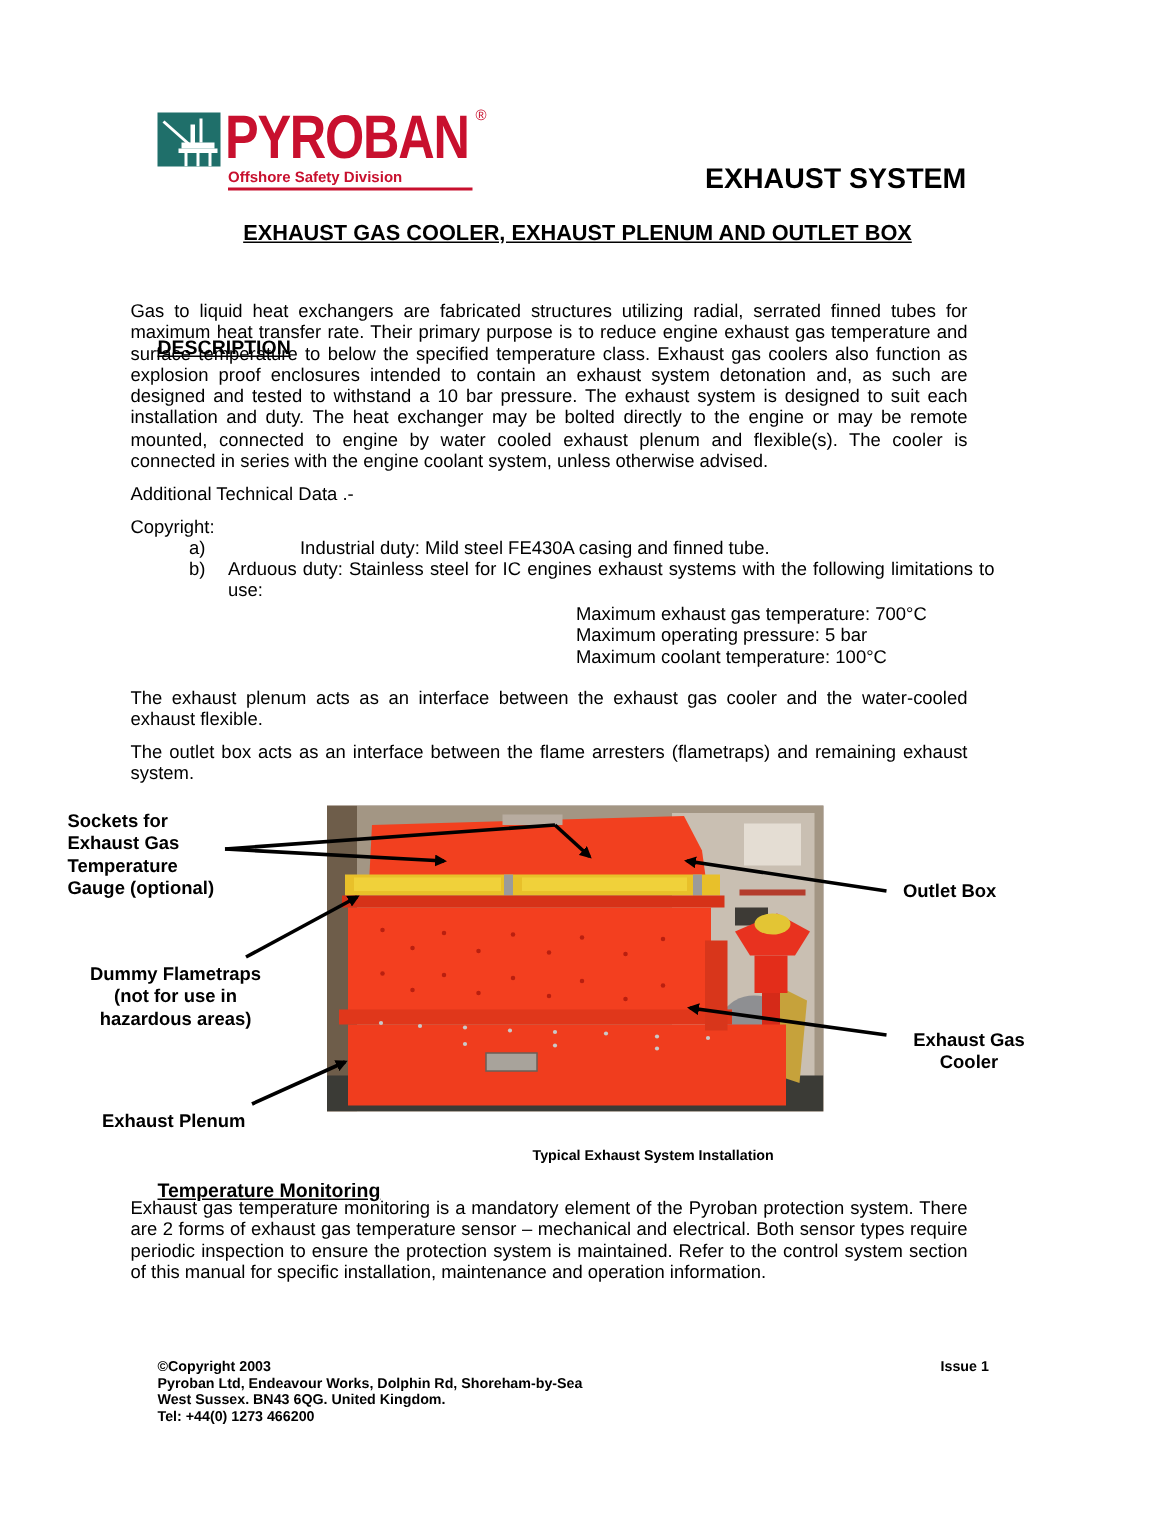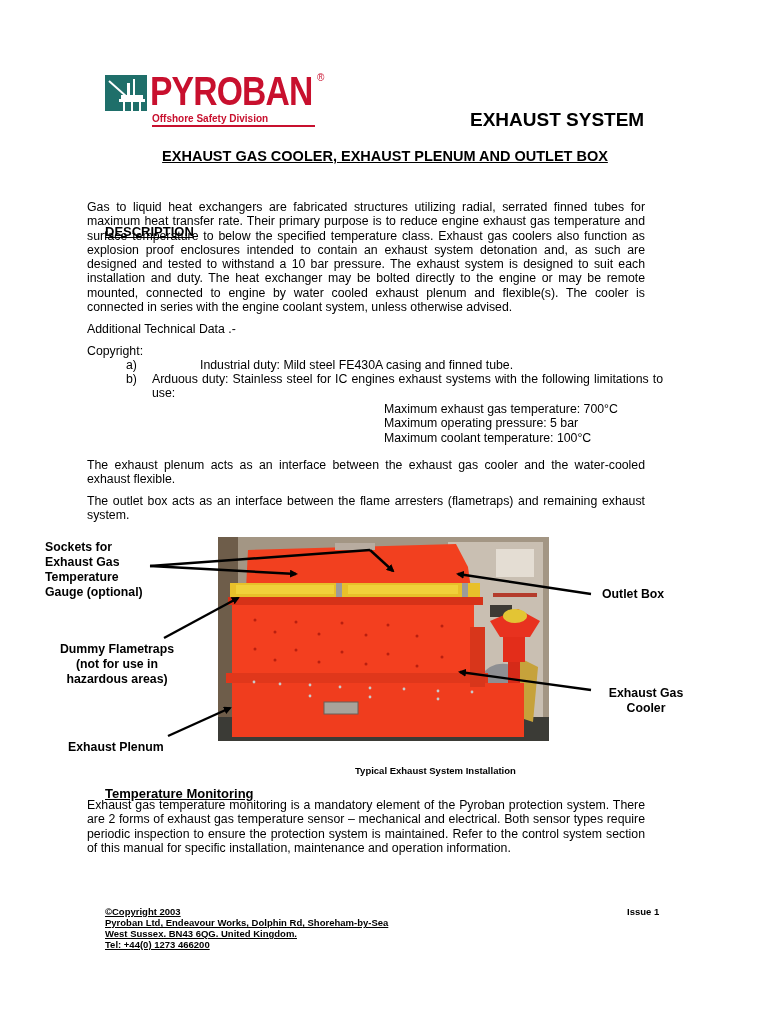--- a/index.html
+++ b/index.html
@@ -14,21 +14,21 @@
               border-bottom: 2px solid #c8102e; padding-bottom: 1px; width: 163px; white-space: nowrap; }
   .section-title { left: 470px; top: 109px; font-weight: bold; font-size: 19px; }
   .main-title { left: 105px; width: 560px; top: 148px; text-align: center; font-weight: bold; font-size: 14.5px; }
   .main-title span { text-decoration: underline; }
   .heading { font-weight: bold; font-size: 13px; text-decoration: underline; }
   .para { left: 87px; width: 558px; font-size: 12.3px; line-height: 14.3px; text-align: justify; }
   .list-item { font-size: 12.3px; line-height: 14.3px; }
   .photo { left: 218px; top: 537px; width: 331px; height: 204px; background: #8a7b6b; overflow: hidden; }
   .label { font-weight: bold; font-size: 12.3px; line-height: 15px; }
   .caption { left: 355px; top: 765px; font-weight: bold; font-size: 9.5px; }
-  .footer { left: 105px; top: 906px; font-weight: bold; font-size: 9.5px; line-height: 11px; text-decoration: underline; }
+  .footer { left: 105px; top: 906px; font-weight: bold; font-size: 9.5px; line-height: 11px; }
   .issue { left: 627px; top: 906px; font-weight: bold; font-size: 9.5px; }
 </style>
 </head>
 <body>
 
 <div class="abs logo-box">
   <svg width="42" height="36" viewBox="0 0 42 36">
     <g fill="#ffffff" stroke="#ffffff">
       <line x1="4" y1="6" x2="22" y2="22" stroke-width="2"></line>
       <rect x="22" y="8" width="3" height="14" stroke="none"></rect>

